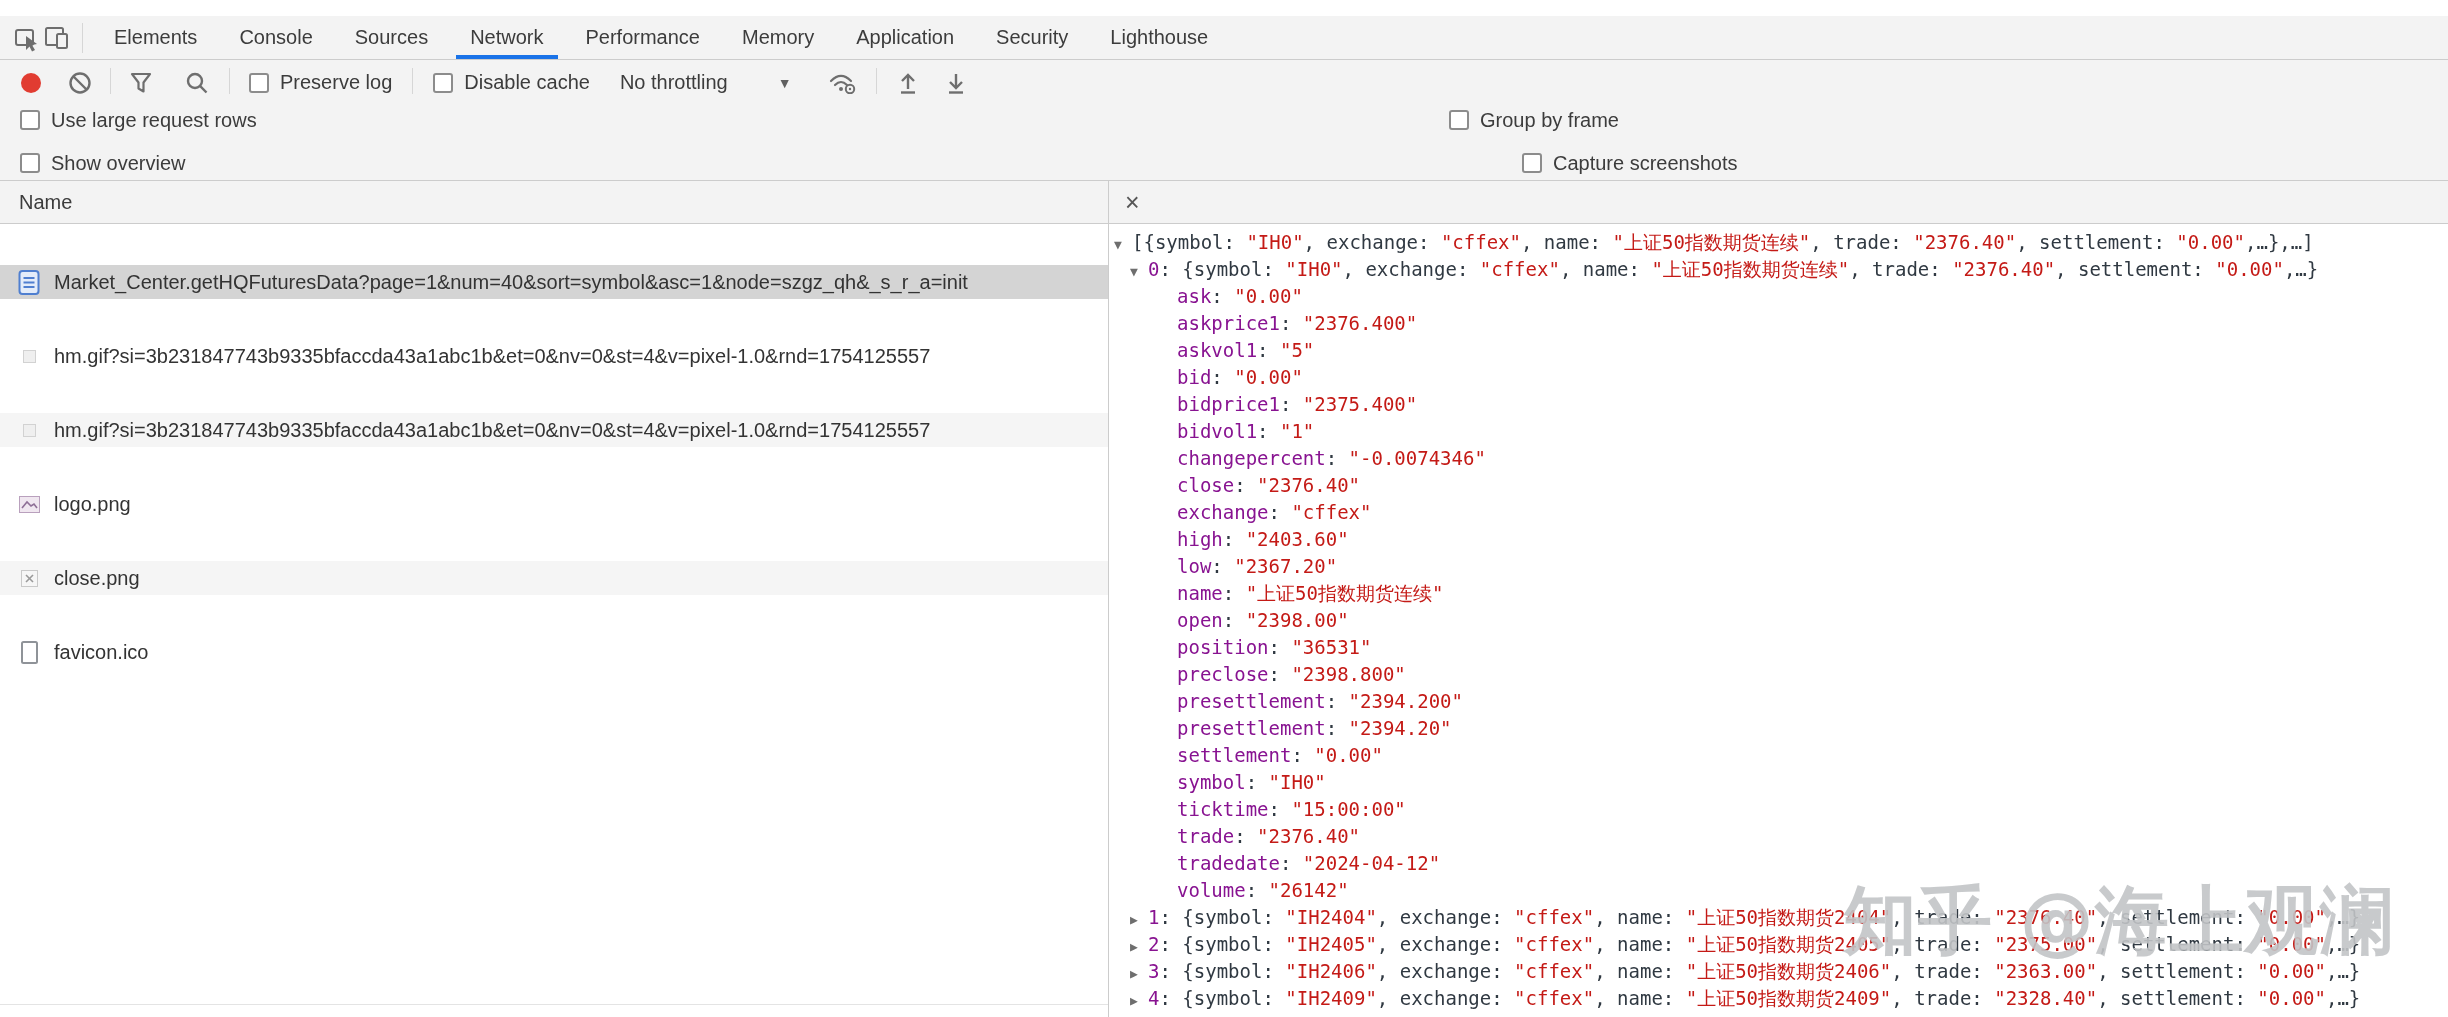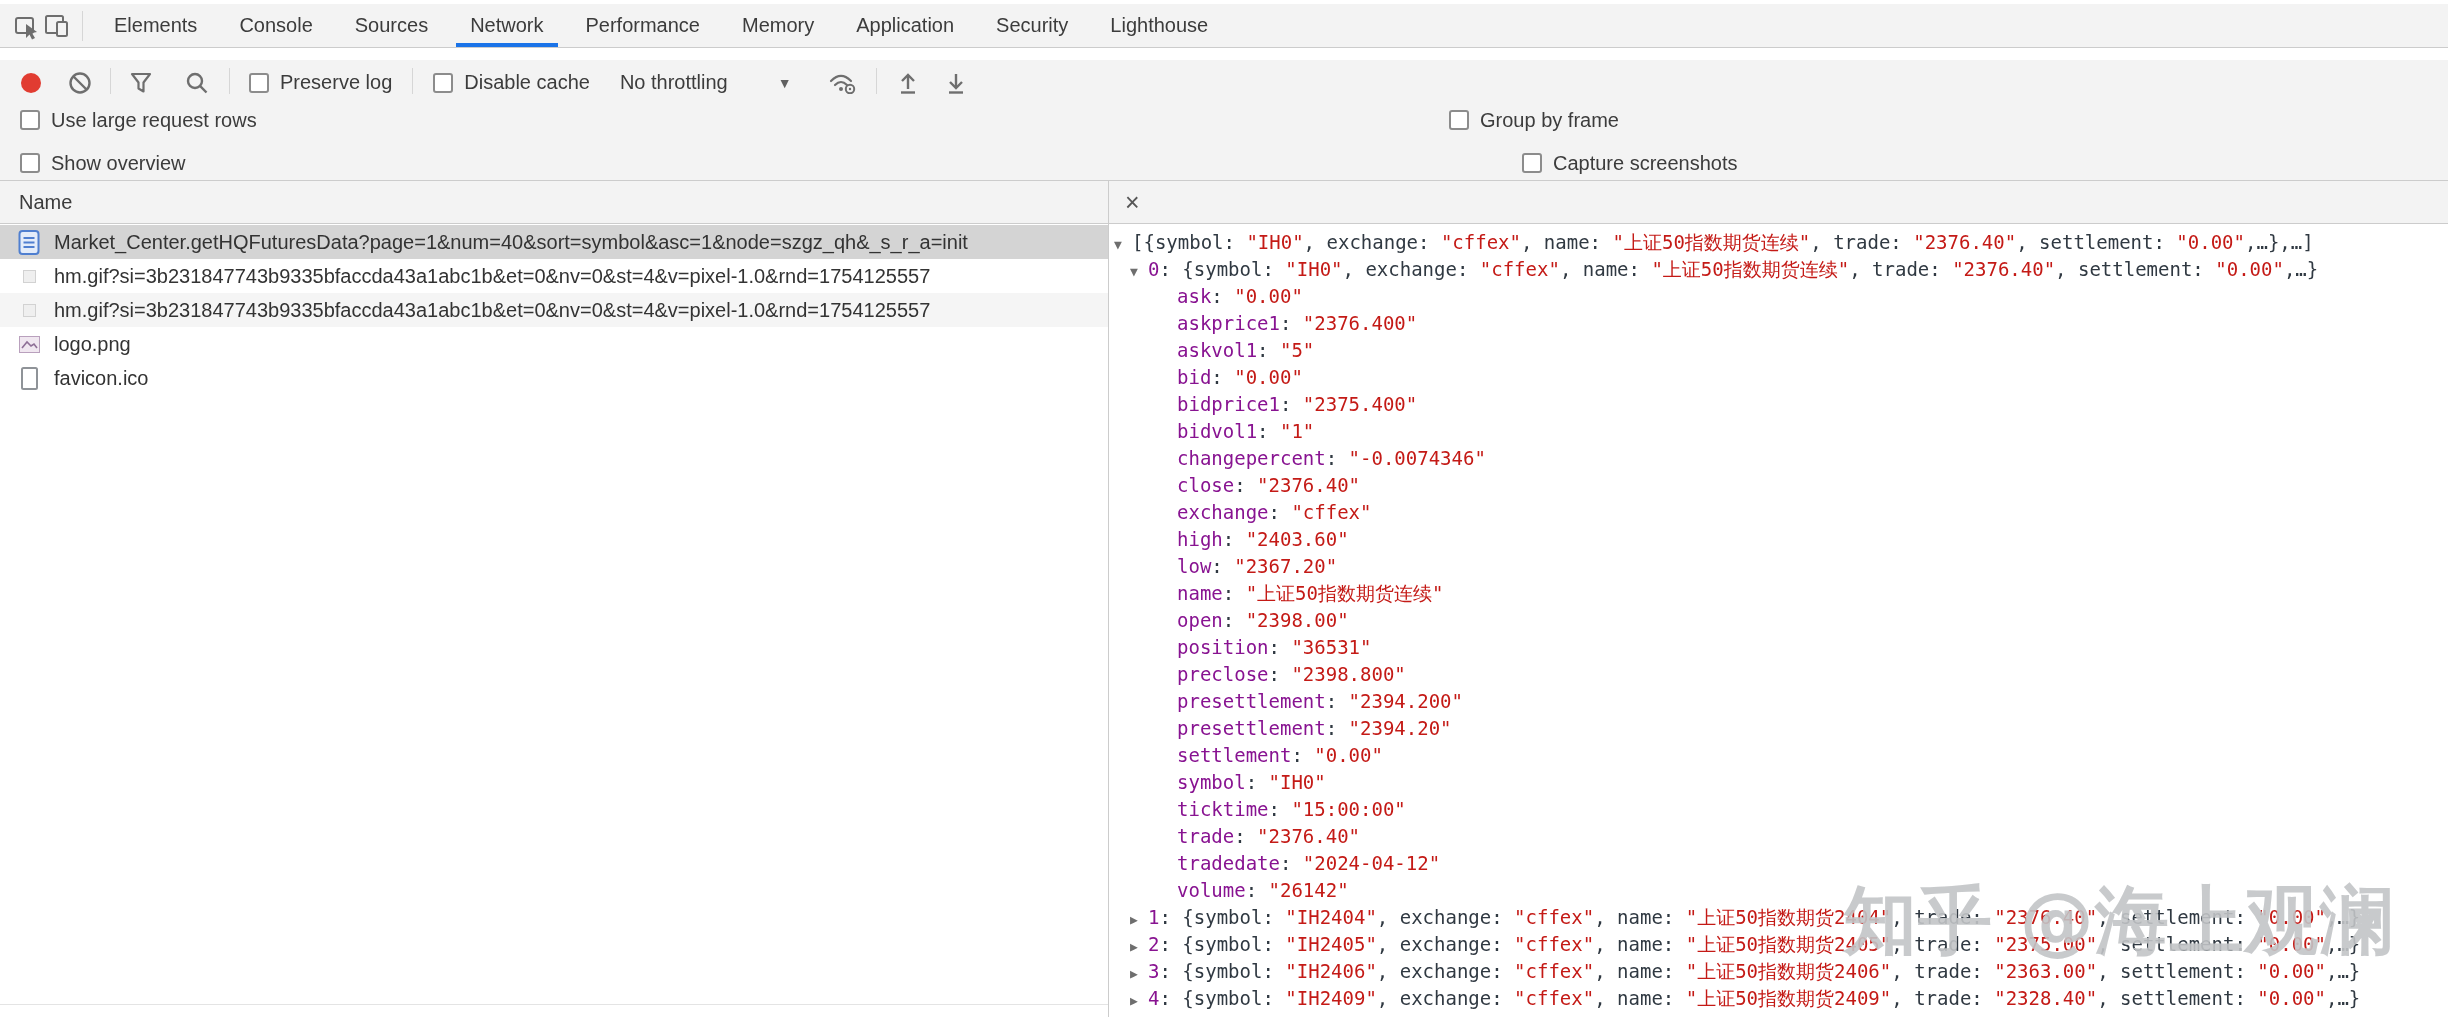--- a/index.html
+++ b/index.html
@@ -5,21 +5,21 @@
   :root{
     --accent:#1a73e8; --record:#e13c31; --jkey:#881391; --jval:#c41a16;
     --ui-text:#3c3c3c; --band:#f3f3f3; --border:#cccccc; --icon:#6e6e6e;
   }
   *{box-sizing:border-box;margin:0;padding:0;}
   html,body{width:2448px;height:1017px;}
   body{position:relative;overflow:hidden;background:#fff;
        font-family:"Liberation Sans",sans-serif;color:var(--ui-text);}
 
   
-  .tabbar{position:absolute;top:4px;left:0;width:2448px;height:44px;background:var(--band);
+  .tabbar{position:absolute;top:16px;left:0;width:2448px;height:44px;background:var(--band);
           border-bottom:1px solid var(--border);display:flex;align-items:center;}
   .tb-icon{width:30px;height:30px;display:flex;align-items:center;justify-content:center;cursor:pointer;}
   .tb-icon:first-child{margin-left:12px;}
   .vsep{width:1px;height:30px;background:#d6d6d6;margin:0 10px;}
   .tab{height:100%;display:flex;align-items:center;padding:0 21px;font-size:20px;
        color:var(--ui-text);position:relative;cursor:default;white-space:nowrap;}
   .tab.active::after{content:"";position:absolute;left:7px;right:7px;bottom:0;height:4px;
        background:var(--accent);}
 
   
@@ -43,21 +43,21 @@
   .hdr-right{position:absolute;top:181px;left:1109px;width:1339px;height:43px;background:var(--band);
              border-bottom:1px solid var(--border);display:flex;align-items:center;}
   .close-x{font-size:25px;color:#565656;margin:0 14px 0 16px;cursor:pointer;line-height:1;}
   .rtab{height:100%;display:flex;align-items:center;padding:0 20px;font-size:20px;position:relative;cursor:default;}
   .rtab.active::after{content:"";position:absolute;left:8px;right:8px;bottom:0;height:4px;background:var(--accent);}
 
   .vdivider{position:absolute;left:1108px;top:181px;height:836px;width:1px;background:var(--border);}
 
   
   .requests{position:absolute;top:225px;left:0;width:1108px;}
-  .req-row{height:34px;display:flex;align-items:center;font-size:20px;color:#333;cursor:default;white-space:nowrap;overflow:hidden;}
+  .req-row{height:34px;display:flex;align-items:center;font-size:20px;color:#333;cursor:default;white-space:nowrap;overflow:hidden;margin-top:40px;}
   .req-row.striped{background:#f5f5f5;}
   .req-row.selected{background:#d4d4d4;}
   .req-icn{width:28px;margin:0 11px 0 15px;display:flex;align-items:center;justify-content:center;flex:none;}
   .left-bottom{position:absolute;top:1004px;left:0;width:1108px;height:1px;background:#e4e4e4;}
 
   
   .preview{position:absolute;top:224px;left:1109px;width:1339px;height:793px;background:#fff;
            font-family:"DejaVu Sans Mono",monospace;font-size:19px;padding-top:5px;overflow:hidden;}
   .pline{height:27px;line-height:27px;white-space:nowrap;}
   .lvl0{padding-left:5px;}
@@ -224,20 +224,30 @@
       <span>hm.gif?si=3b231847743b9335bfaccda43a1abc1b&amp;et=0&amp;nv=0&amp;st=4&amp;v=pixel-1.0&amp;rnd=1754125557</span>
     </div>
     <div class="req-row">
       <span class="req-icn">
         <svg width="21" height="17" viewBox="0 0 21 17">
           <rect x="0.5" y="0.5" width="20" height="16" fill="#f0e7f0" stroke="#b9a0bd"></rect>
           <polyline points="3,12 8,6 12,10 15,8 18,12" fill="none" stroke="#8e6f96" stroke-width="1.6"></polyline>
         </svg>
       </span>
       <span>logo.png</span>
+    </div>
+    <div class="req-row striped">
+      <span class="req-icn">
+        <svg width="17" height="17" viewBox="0 0 17 17">
+          <rect x="0.5" y="0.5" width="16" height="16" fill="#f6f6f6" stroke="#c9c9c9"></rect>
+          <line x1="5" y1="5" x2="12" y2="12" stroke="#9a9a9a" stroke-width="1.6"></line>
+          <line x1="12" y1="5" x2="5" y2="12" stroke="#9a9a9a" stroke-width="1.6"></line>
+        </svg>
+      </span>
+      <span>close.png</span>
     </div>
     <div class="req-row">
       <span class="req-icn">
         <svg width="17" height="23" viewBox="0 0 17 23">
           <rect x="1" y="1" width="15" height="21" rx="1.5" fill="#fff" stroke="#8f9398" stroke-width="2"></rect>
         </svg>
       </span>
       <span>favicon.ico</span>
     </div>
   </div>

